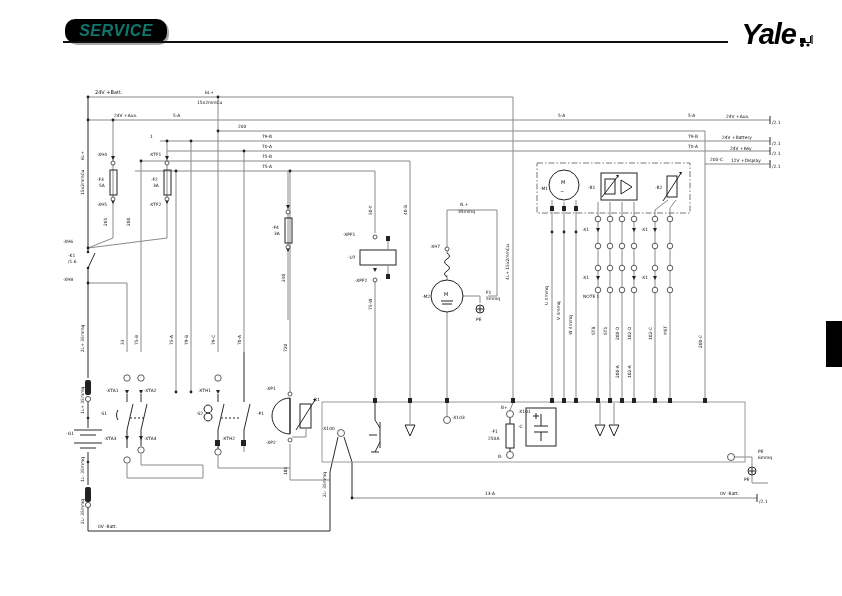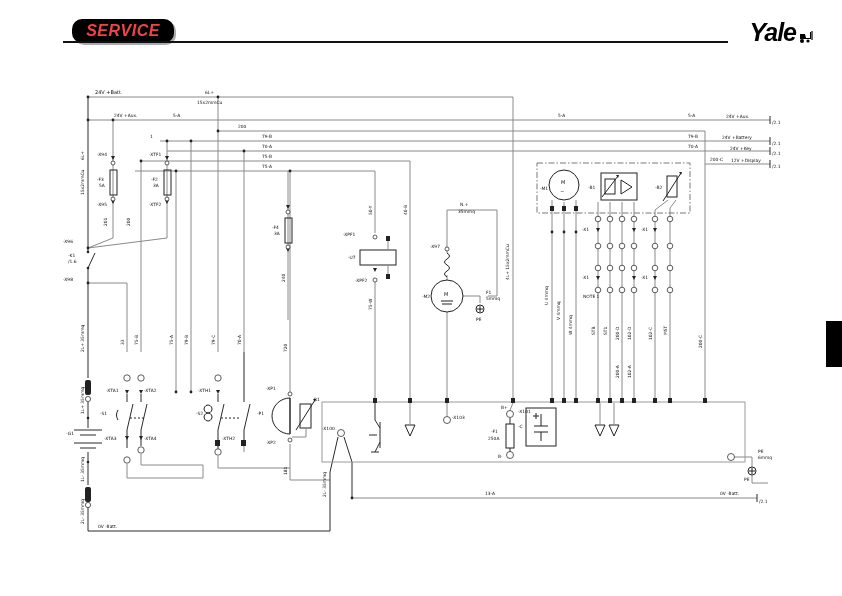--- a/index.html
+++ b/index.html
@@ -1,27 +1,27 @@
 <!DOCTYPE html>
 <html><head>
 <meta charset="utf-8">
 <style>
   html,body{margin:0;padding:0;background:#e8e8e8;}
   .page{position:relative;width:842px;height:596px;background:#ffffff;overflow:hidden;
         font-family:"Liberation Sans","DejaVu Sans",sans-serif;}
   
-  .svc-badge{position:absolute;left:72px;top:19px;width:102px;height:24px;background:#000;
-             border-radius:10px;color:#ef4444;font-style:italic;font-weight:bold;font-size:16px;
+  .svc-badge{position:absolute;left:65px;top:19px;width:102px;height:24px;background:#000;
+             border-radius:10px;color:#0f766e;font-style:italic;font-weight:bold;font-size:16px;
              display:flex;align-items:center;justify-content:center;letter-spacing:.5px;
              box-shadow:2px 2px 0 #aaa;}
   .hdr-title{position:absolute;left:0;right:0;top:25px;text-align:center;font-weight:bold;
              font-style:italic;font-size:12px;letter-spacing:.4px;color:#111;}
   .hdr-rule{position:absolute;left:63px;top:41px;width:665px;height:2px;background:#111;}
   .brand{position:absolute;right:28px;top:18px;color:#000;font-weight:bold;font-style:italic;
-         font-size:25px;letter-spacing:-1px;display:flex;align-items:flex-end;}
+         font-size:29px;letter-spacing:-1px;display:flex;align-items:flex-end;}
   .brand svg{margin-left:2px;margin-bottom:3px;}
   .side-tab{position:absolute;right:0;top:321px;width:16px;height:46px;background:#000;}
   
   .t{font:4.4px "DejaVu Sans","Liberation Sans",sans-serif;fill:#111;}
   .t5{font:5px "DejaVu Sans","Liberation Sans",sans-serif;fill:#111;}
   .w{stroke:#8a8a8a;stroke-width:1;fill:none;}
   .w2{stroke:#9a9a9a;stroke-width:1;fill:none;}
   .k{stroke:#2b2b2b;stroke-width:1;fill:none;}
   .sym{stroke:#222;stroke-width:1;fill:none;}
   .symf{fill:#222;stroke:none;}

